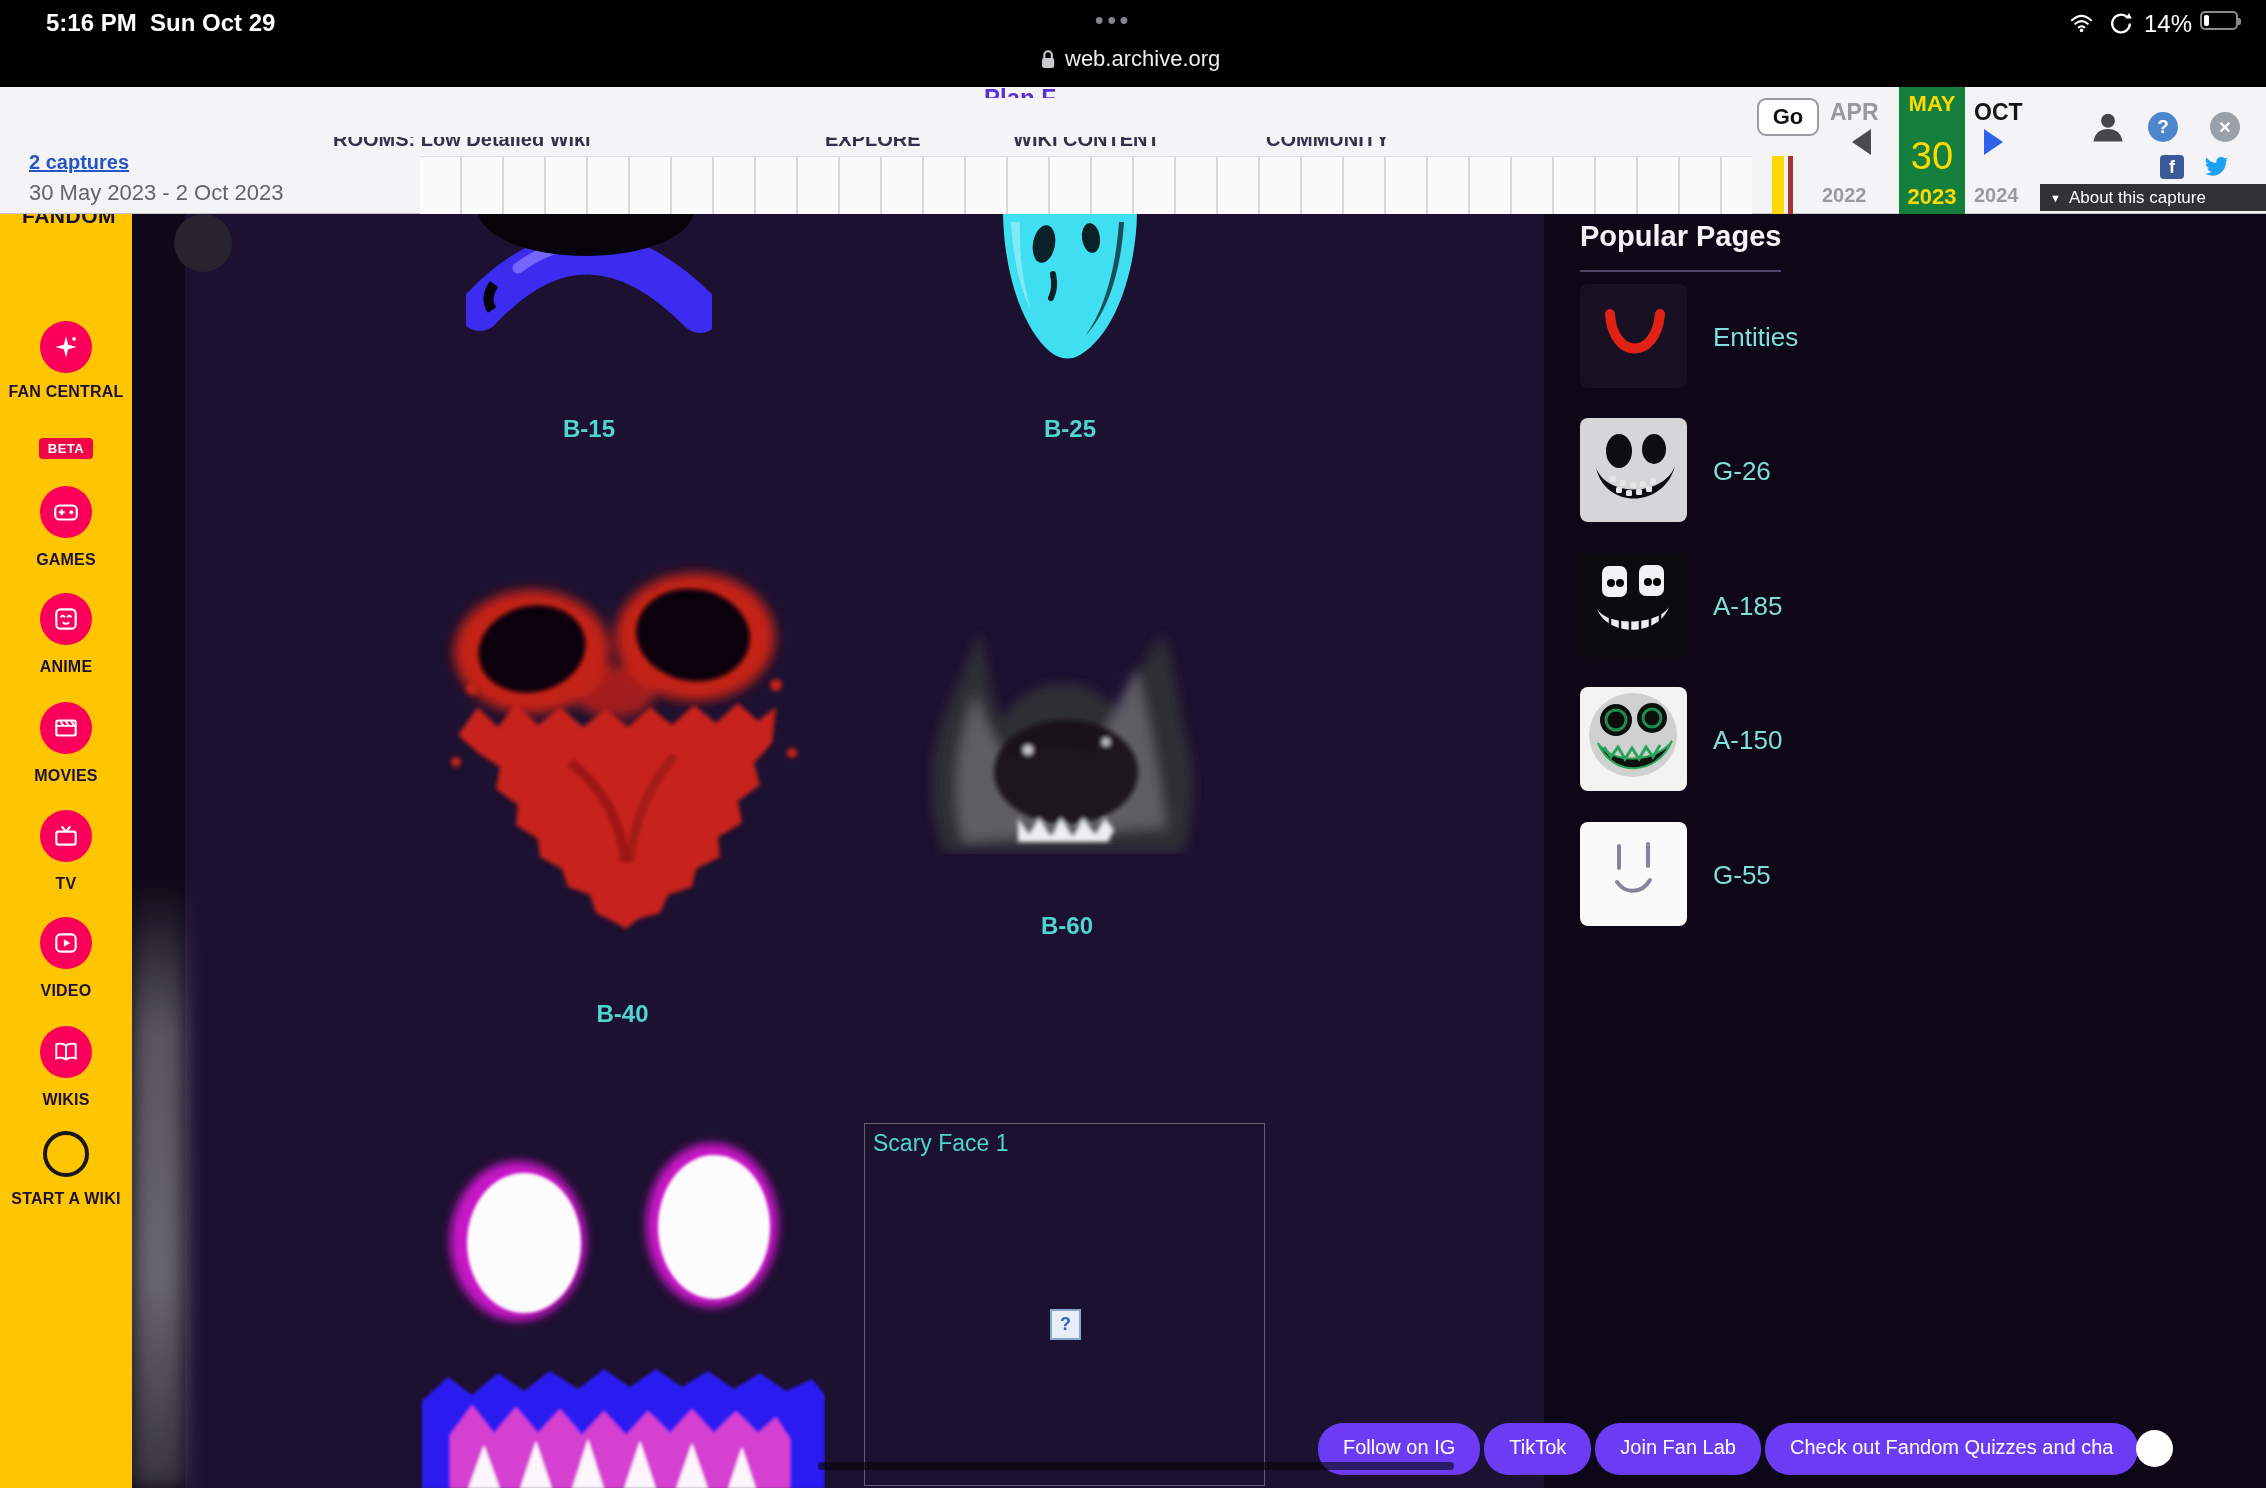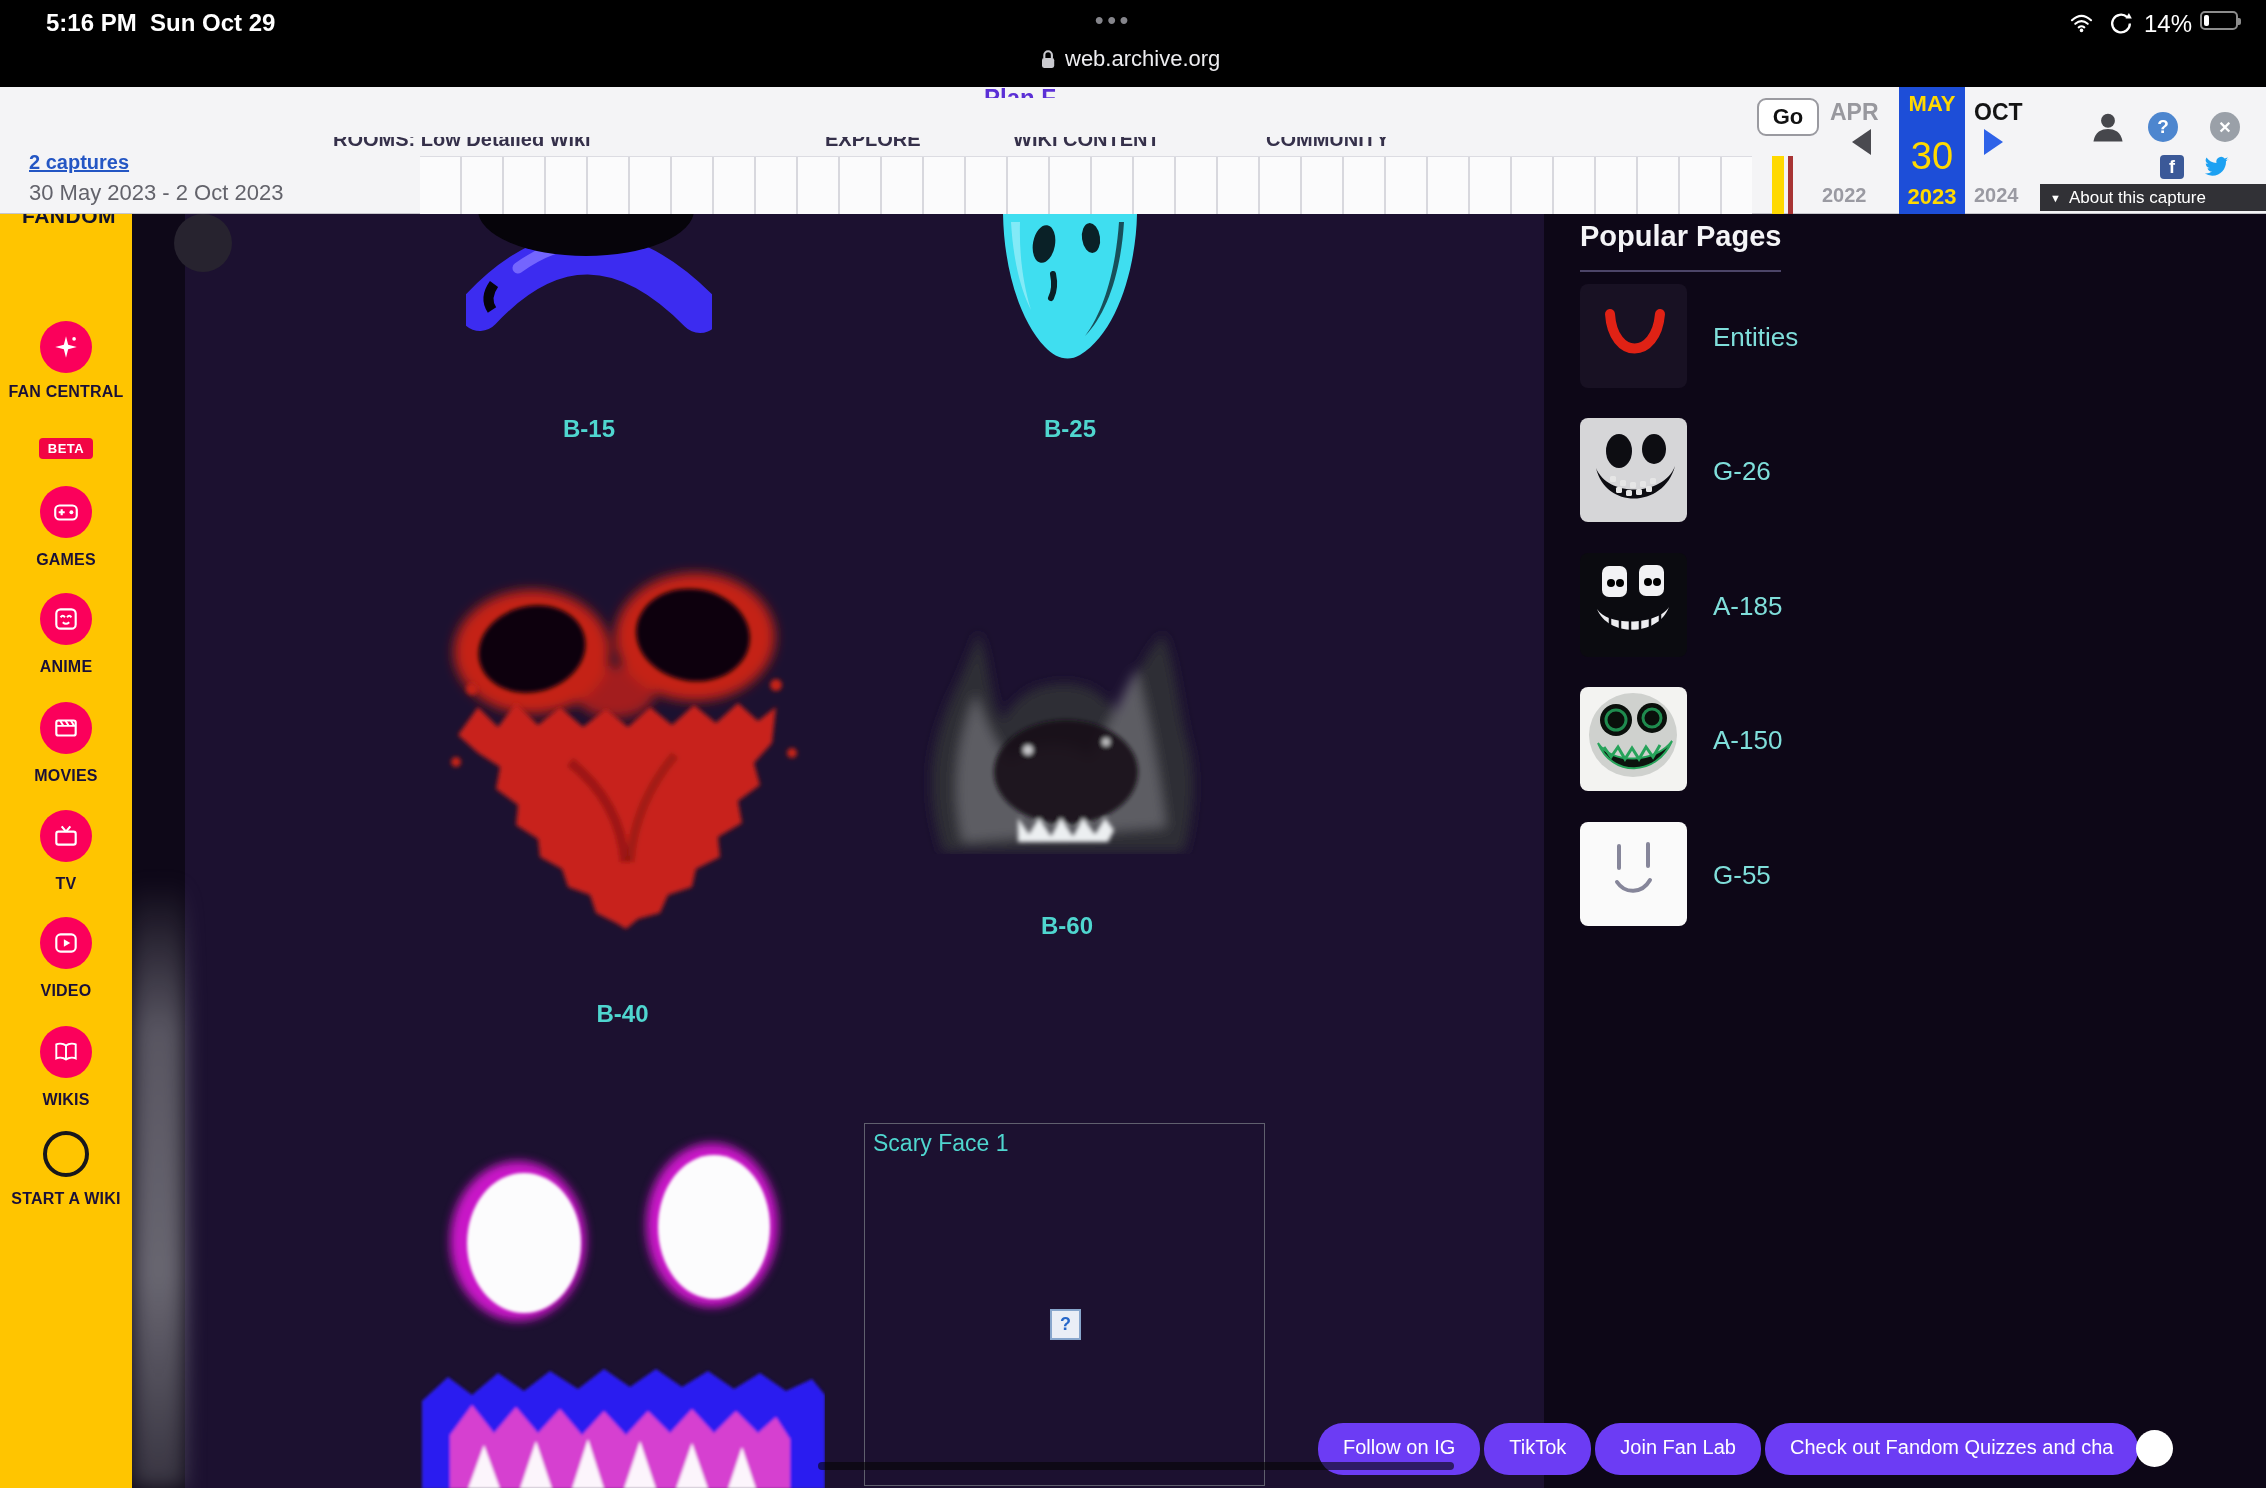--- a/index.html
+++ b/index.html
@@ -25,21 +25,21 @@
               background:#fff; font-family:"Liberation Sans",sans-serif; font-size:22px; color:#141414; padding:0 12px; z-index:3; }
   .gobtn { position:absolute; left:1757px; top:11px; width:62px; height:38px; background:#fff; border:2px solid #9a9aa0;
            border-radius:9px; font-size:22px; font-weight:700; color:#111; z-index:3; font-family:"Liberation Sans",sans-serif; }
   .captures-link { position:absolute; left:29px; top:64px; font-size:20px; font-weight:700; color:#2456c4; text-decoration:underline; z-index:3; }
   .captures-range { position:absolute; left:29px; top:93px; font-size:22px; color:#63636b; z-index:3; }
   .timeline { position:absolute; left:420px; top:69px; width:1332px; height:58px;
               background:repeating-linear-gradient(to right,#fbfbfc 0px,#fbfbfc 40px,#d8d8de 40px,#d8d8de 42px);
               border-top:1px solid #dcdce2; z-index:2; }
   .tl-bar-yellow { position:absolute; left:1772px; top:69px; width:12px; height:58px; background:#ffd900; z-index:3; }
   .tl-bar-red { position:absolute; left:1788px; top:69px; width:5px; height:58px; background:#a83434; z-index:3; }
-  .monthcol { position:absolute; left:1899px; top:0; width:66px; height:127px; background:#1d4ed8; color:#ffd900; text-align:center; z-index:4; }
+  .monthcol { position:absolute; left:1899px; top:0; width:66px; height:127px; background:#15803d; color:#ffd900; text-align:center; z-index:4; }
   .monthcol .m { font-size:22px; font-weight:700; margin-top:4px; }
   .monthcol .d { font-size:38px; font-weight:400; margin-top:18px; }
   .monthcol .y { font-size:22px; font-weight:700; margin-top:6px; }
   .mlabel { position:absolute; top:12px; font-size:23px; font-weight:700; z-index:4; }
   .ylabel { position:absolute; top:97px; font-size:20px; font-weight:700; color:#9a9aa2; z-index:4; }
   .tri-left { position:absolute; left:1852px; top:42px; width:0; height:0; border-top:13px solid transparent;
               border-bottom:13px solid transparent; border-right:19px solid #4a4a50; z-index:4; }
   .tri-right { position:absolute; left:1984px; top:42px; width:0; height:0; border-top:13px solid transparent;
                border-bottom:13px solid transparent; border-left:19px solid #2e62e8; z-index:4; }
   .roundicon { position:absolute; width:30px; height:30px; border-radius:50%; color:#fff; font-size:19px; font-weight:700;

